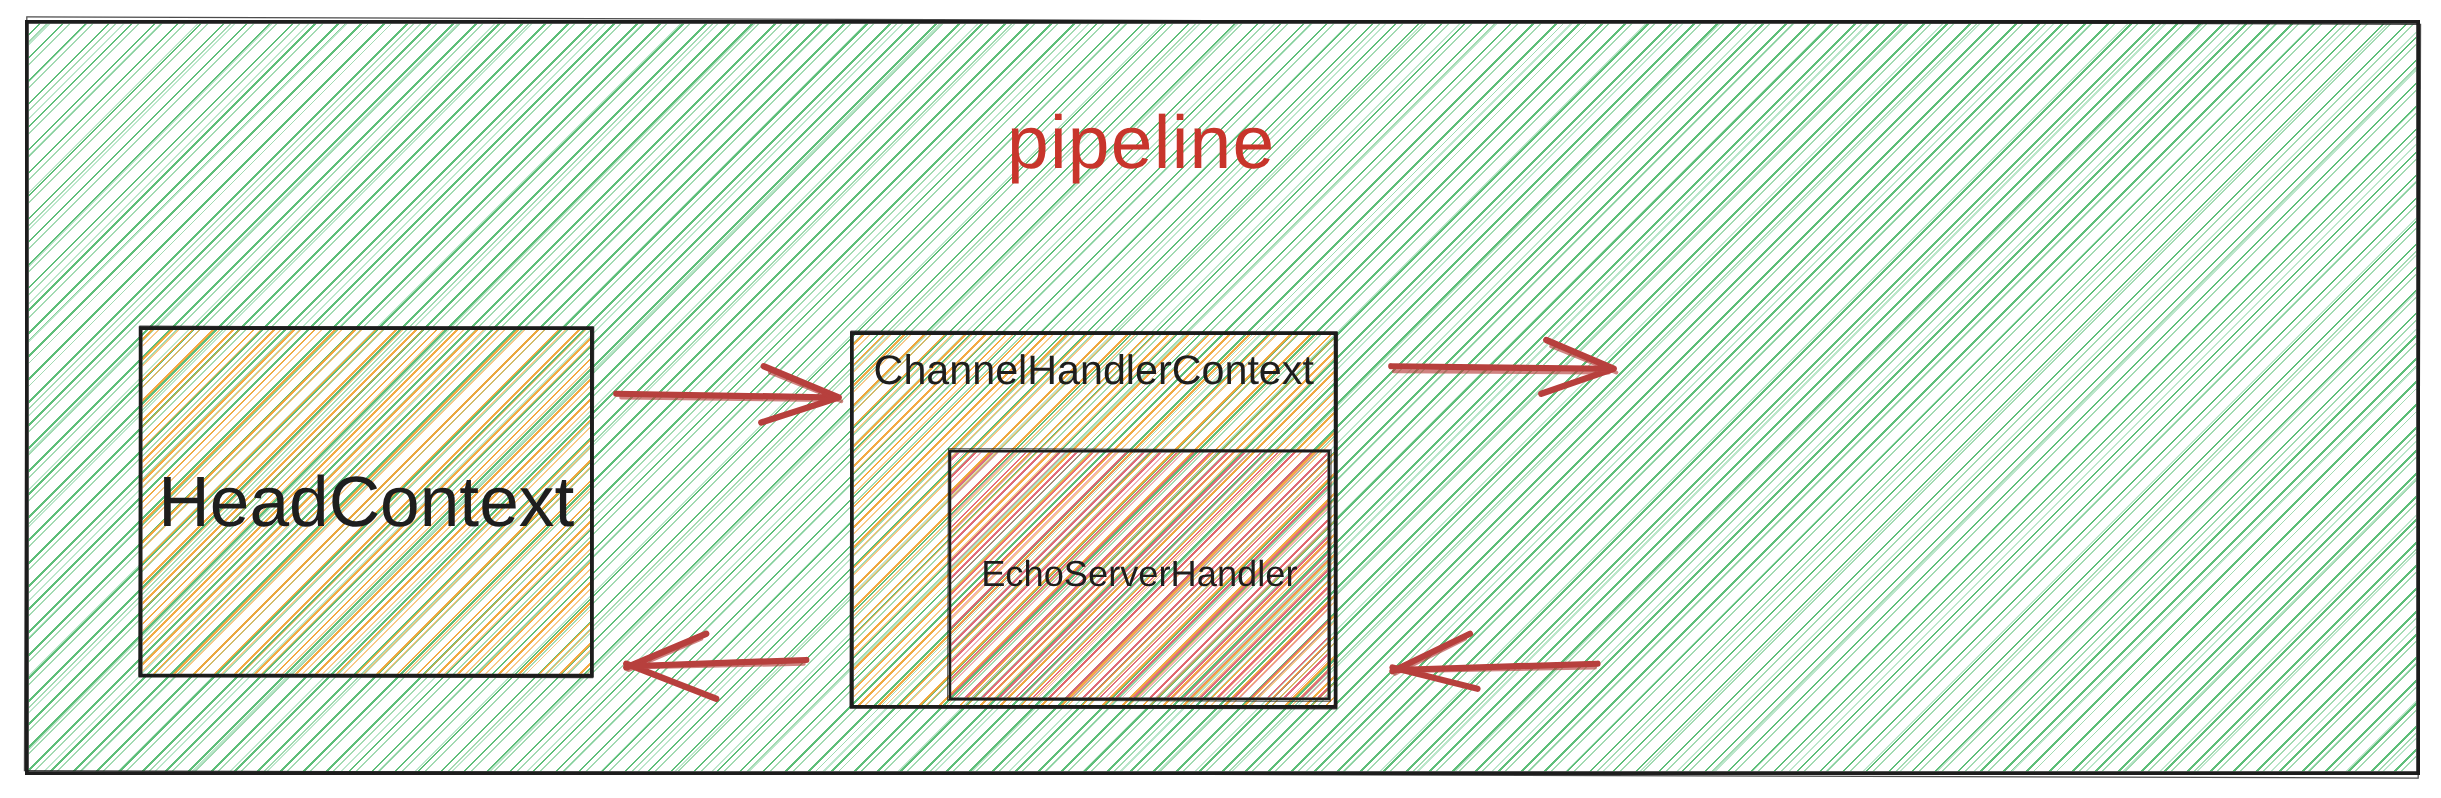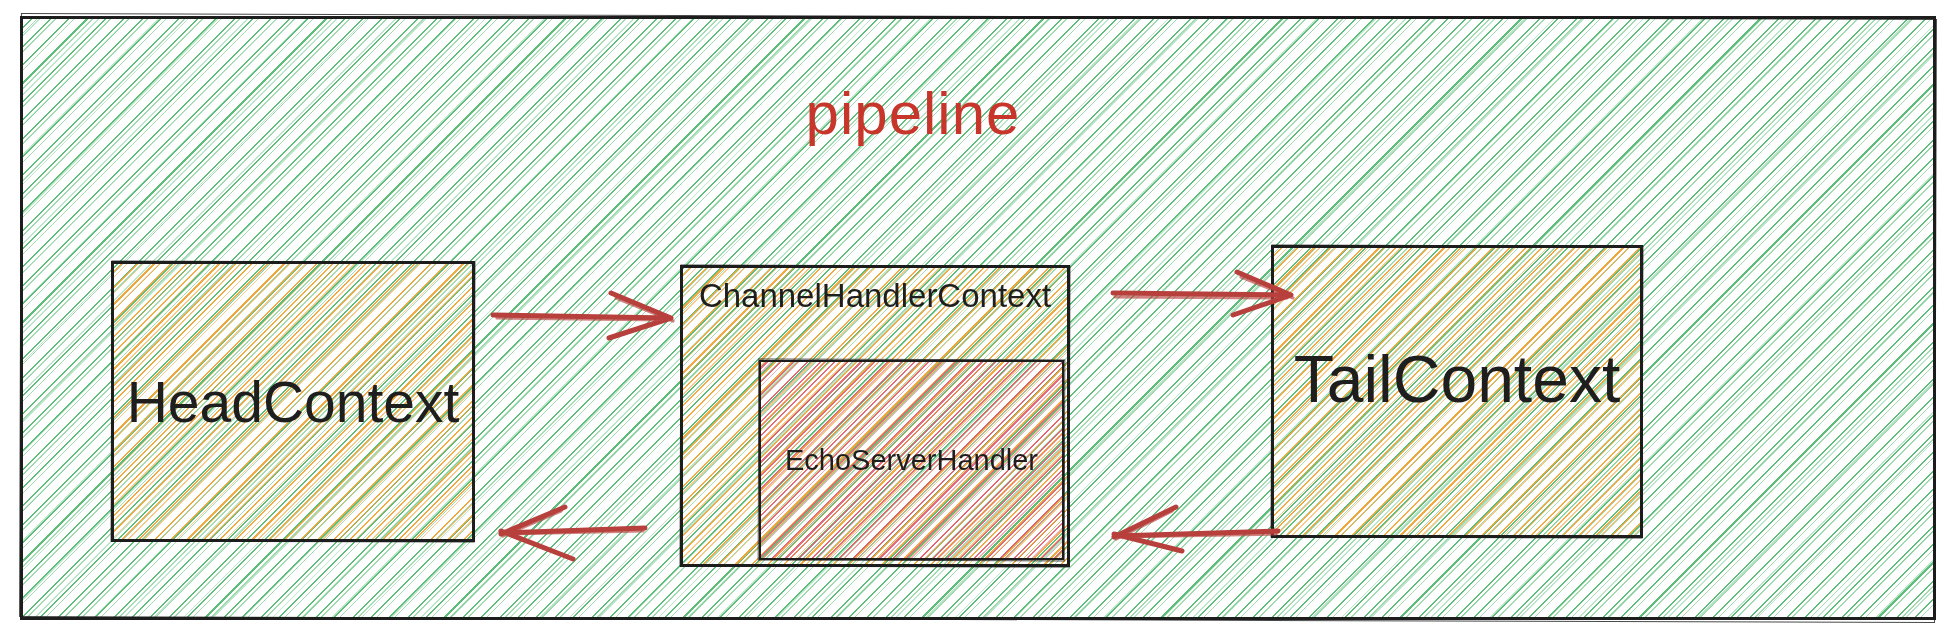--- a/index.html
+++ b/index.html
@@ -76,23 +76,20 @@
       <div class="box-label">HeadContext</div>
     </div>
 
     <div class="sketch orange-hatch channel-box">
       <div class="channel-label">ChannelHandlerContext</div>
       <div class="sketch pink-hatch echo-box">
         <div class="box-label">EchoServerHandler</div>
       </div>
     </div>
 
-    <div class="sketch orange-hatch tail-box">
-      <div class="box-label">TailContext</div>
-    </div>
 
     <svg class="arrow" style="left:460px;top:264px" width="200" height="66" viewBox="0 0 200 66">
       <path d="M10 32 L186 35 M128 10 L188 35 L126 55"></path>
       <path class="ghost" d="M14 35 L183 37 M133 15 L190 38"></path>
     </svg>
 
     <svg class="arrow" style="left:1082px;top:246px" width="195" height="60" viewBox="0 0 195 60">
       <path d="M8 28 L184 30 M132 7 L186 30 L128 50"></path>
       <path class="ghost" d="M10 32 L182 33 M136 12 L188 33"></path>
     </svg>

